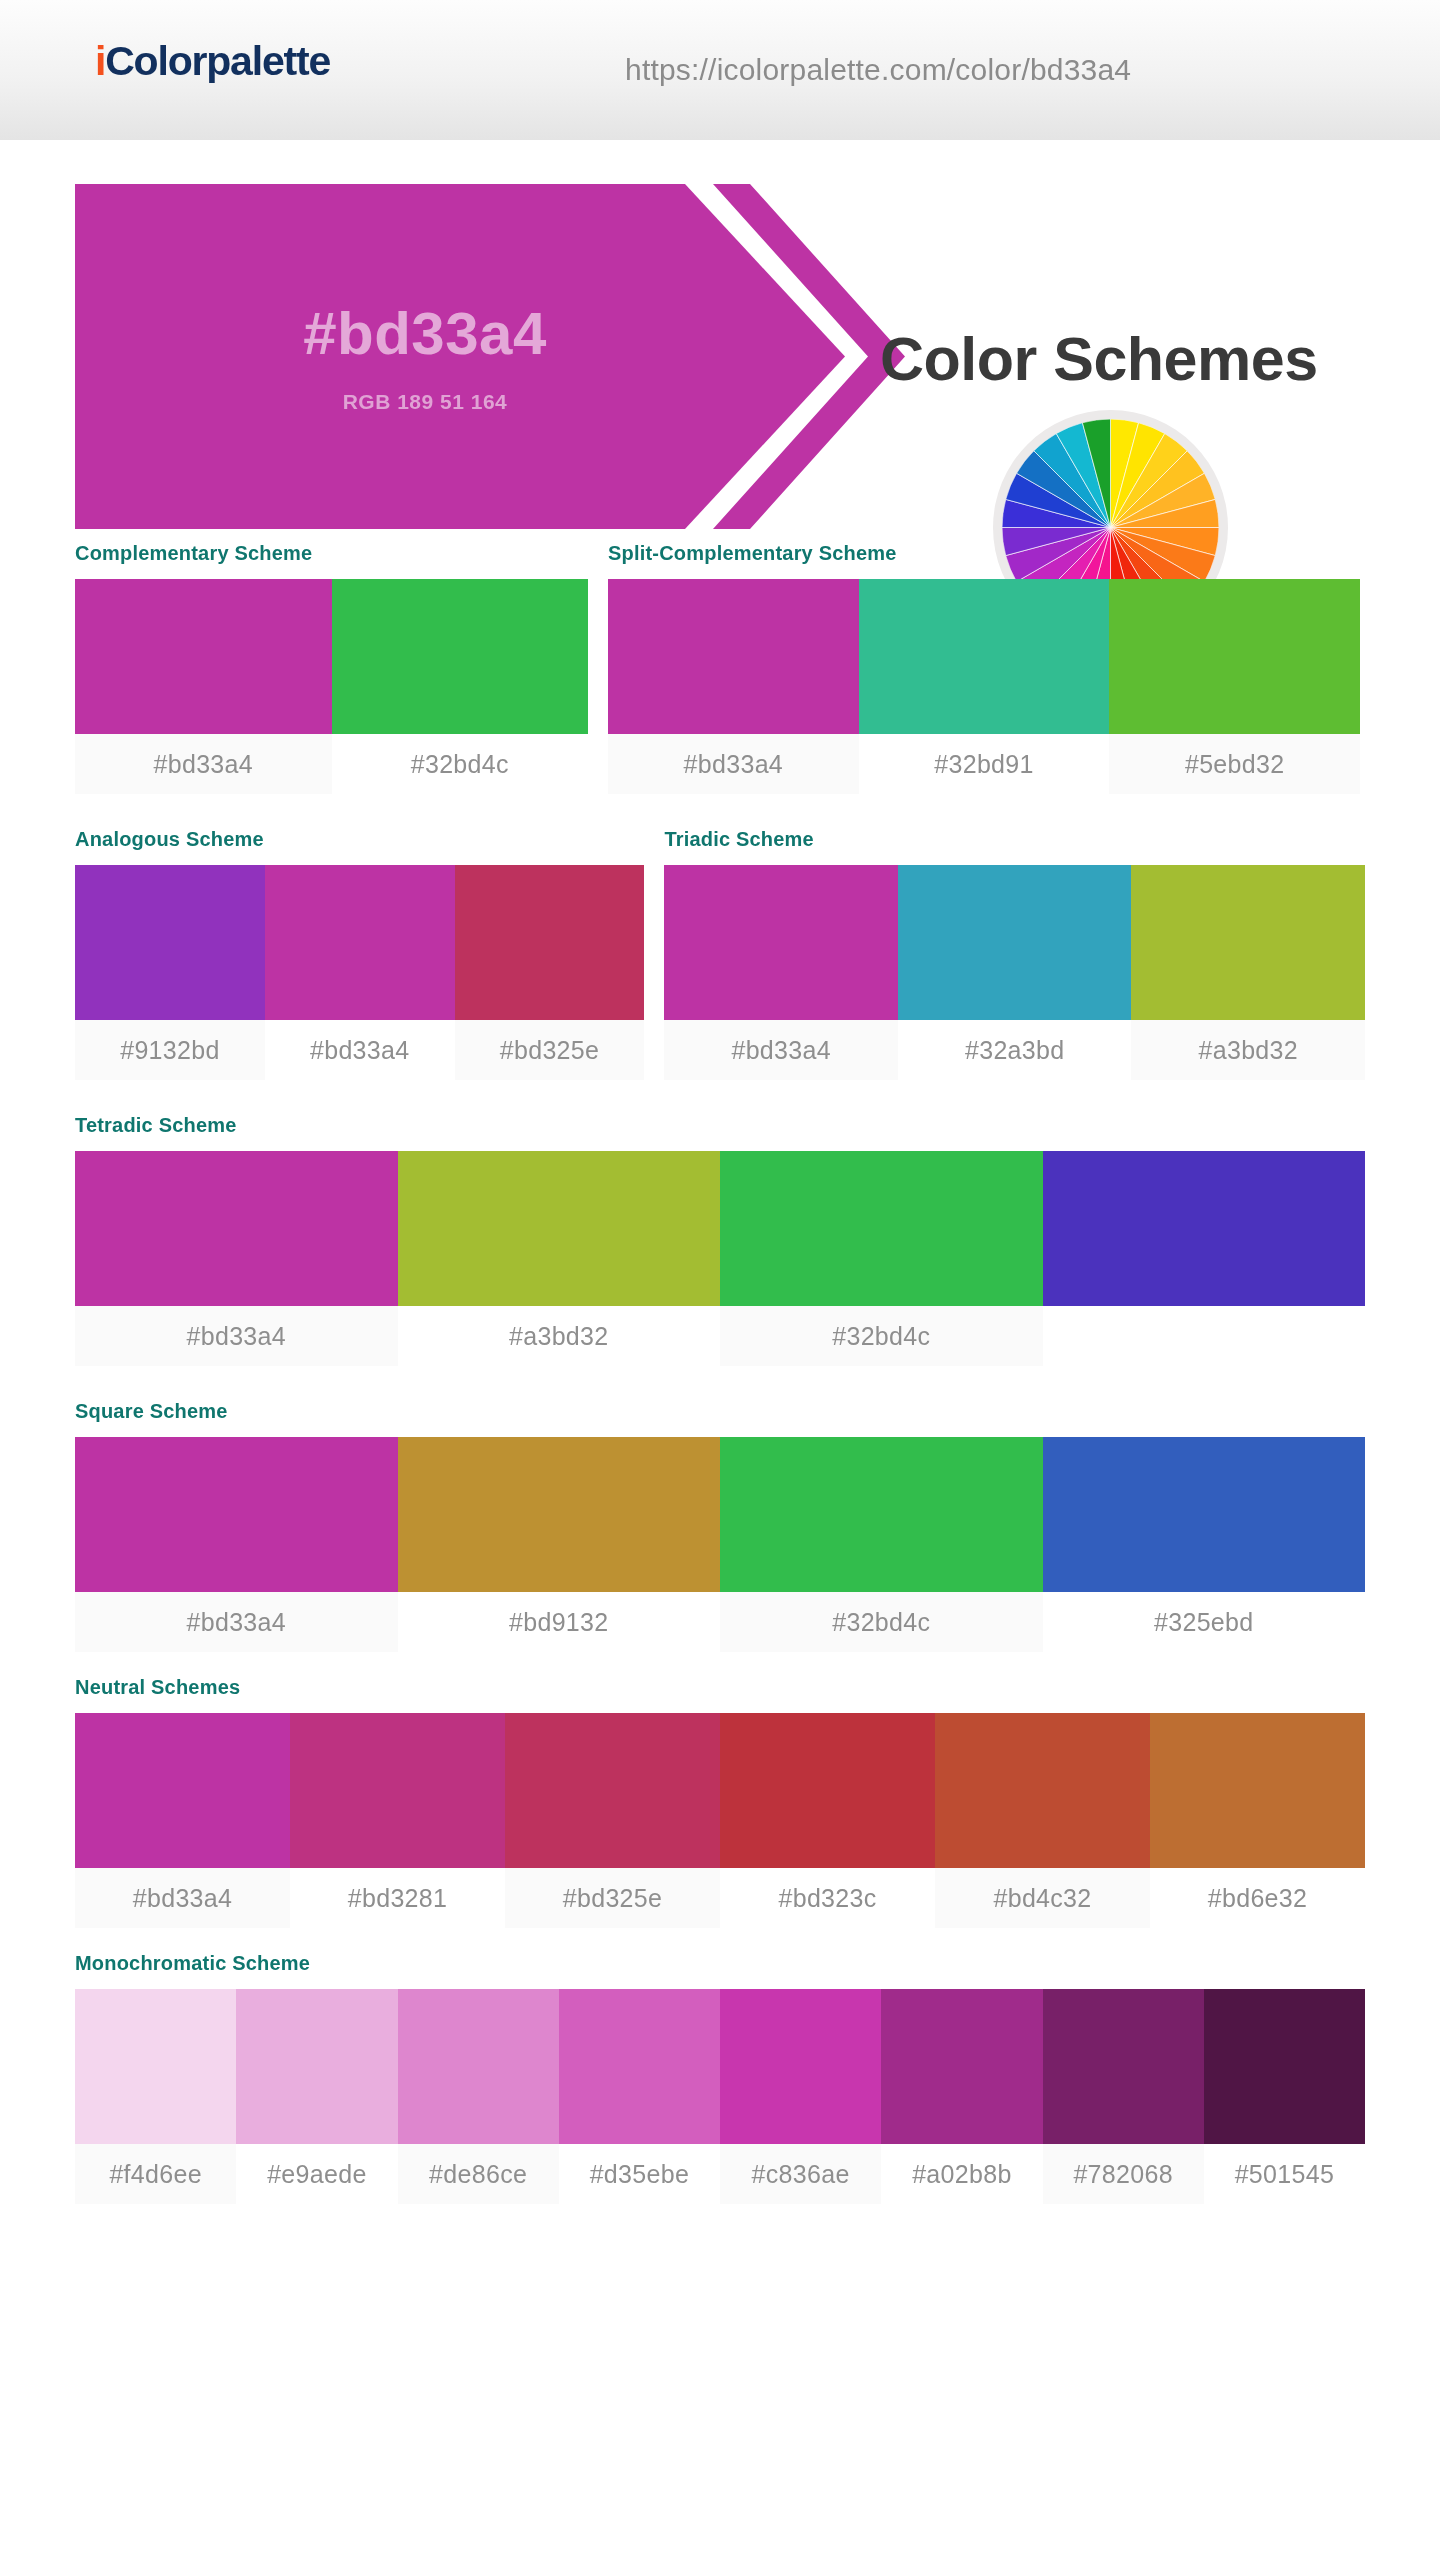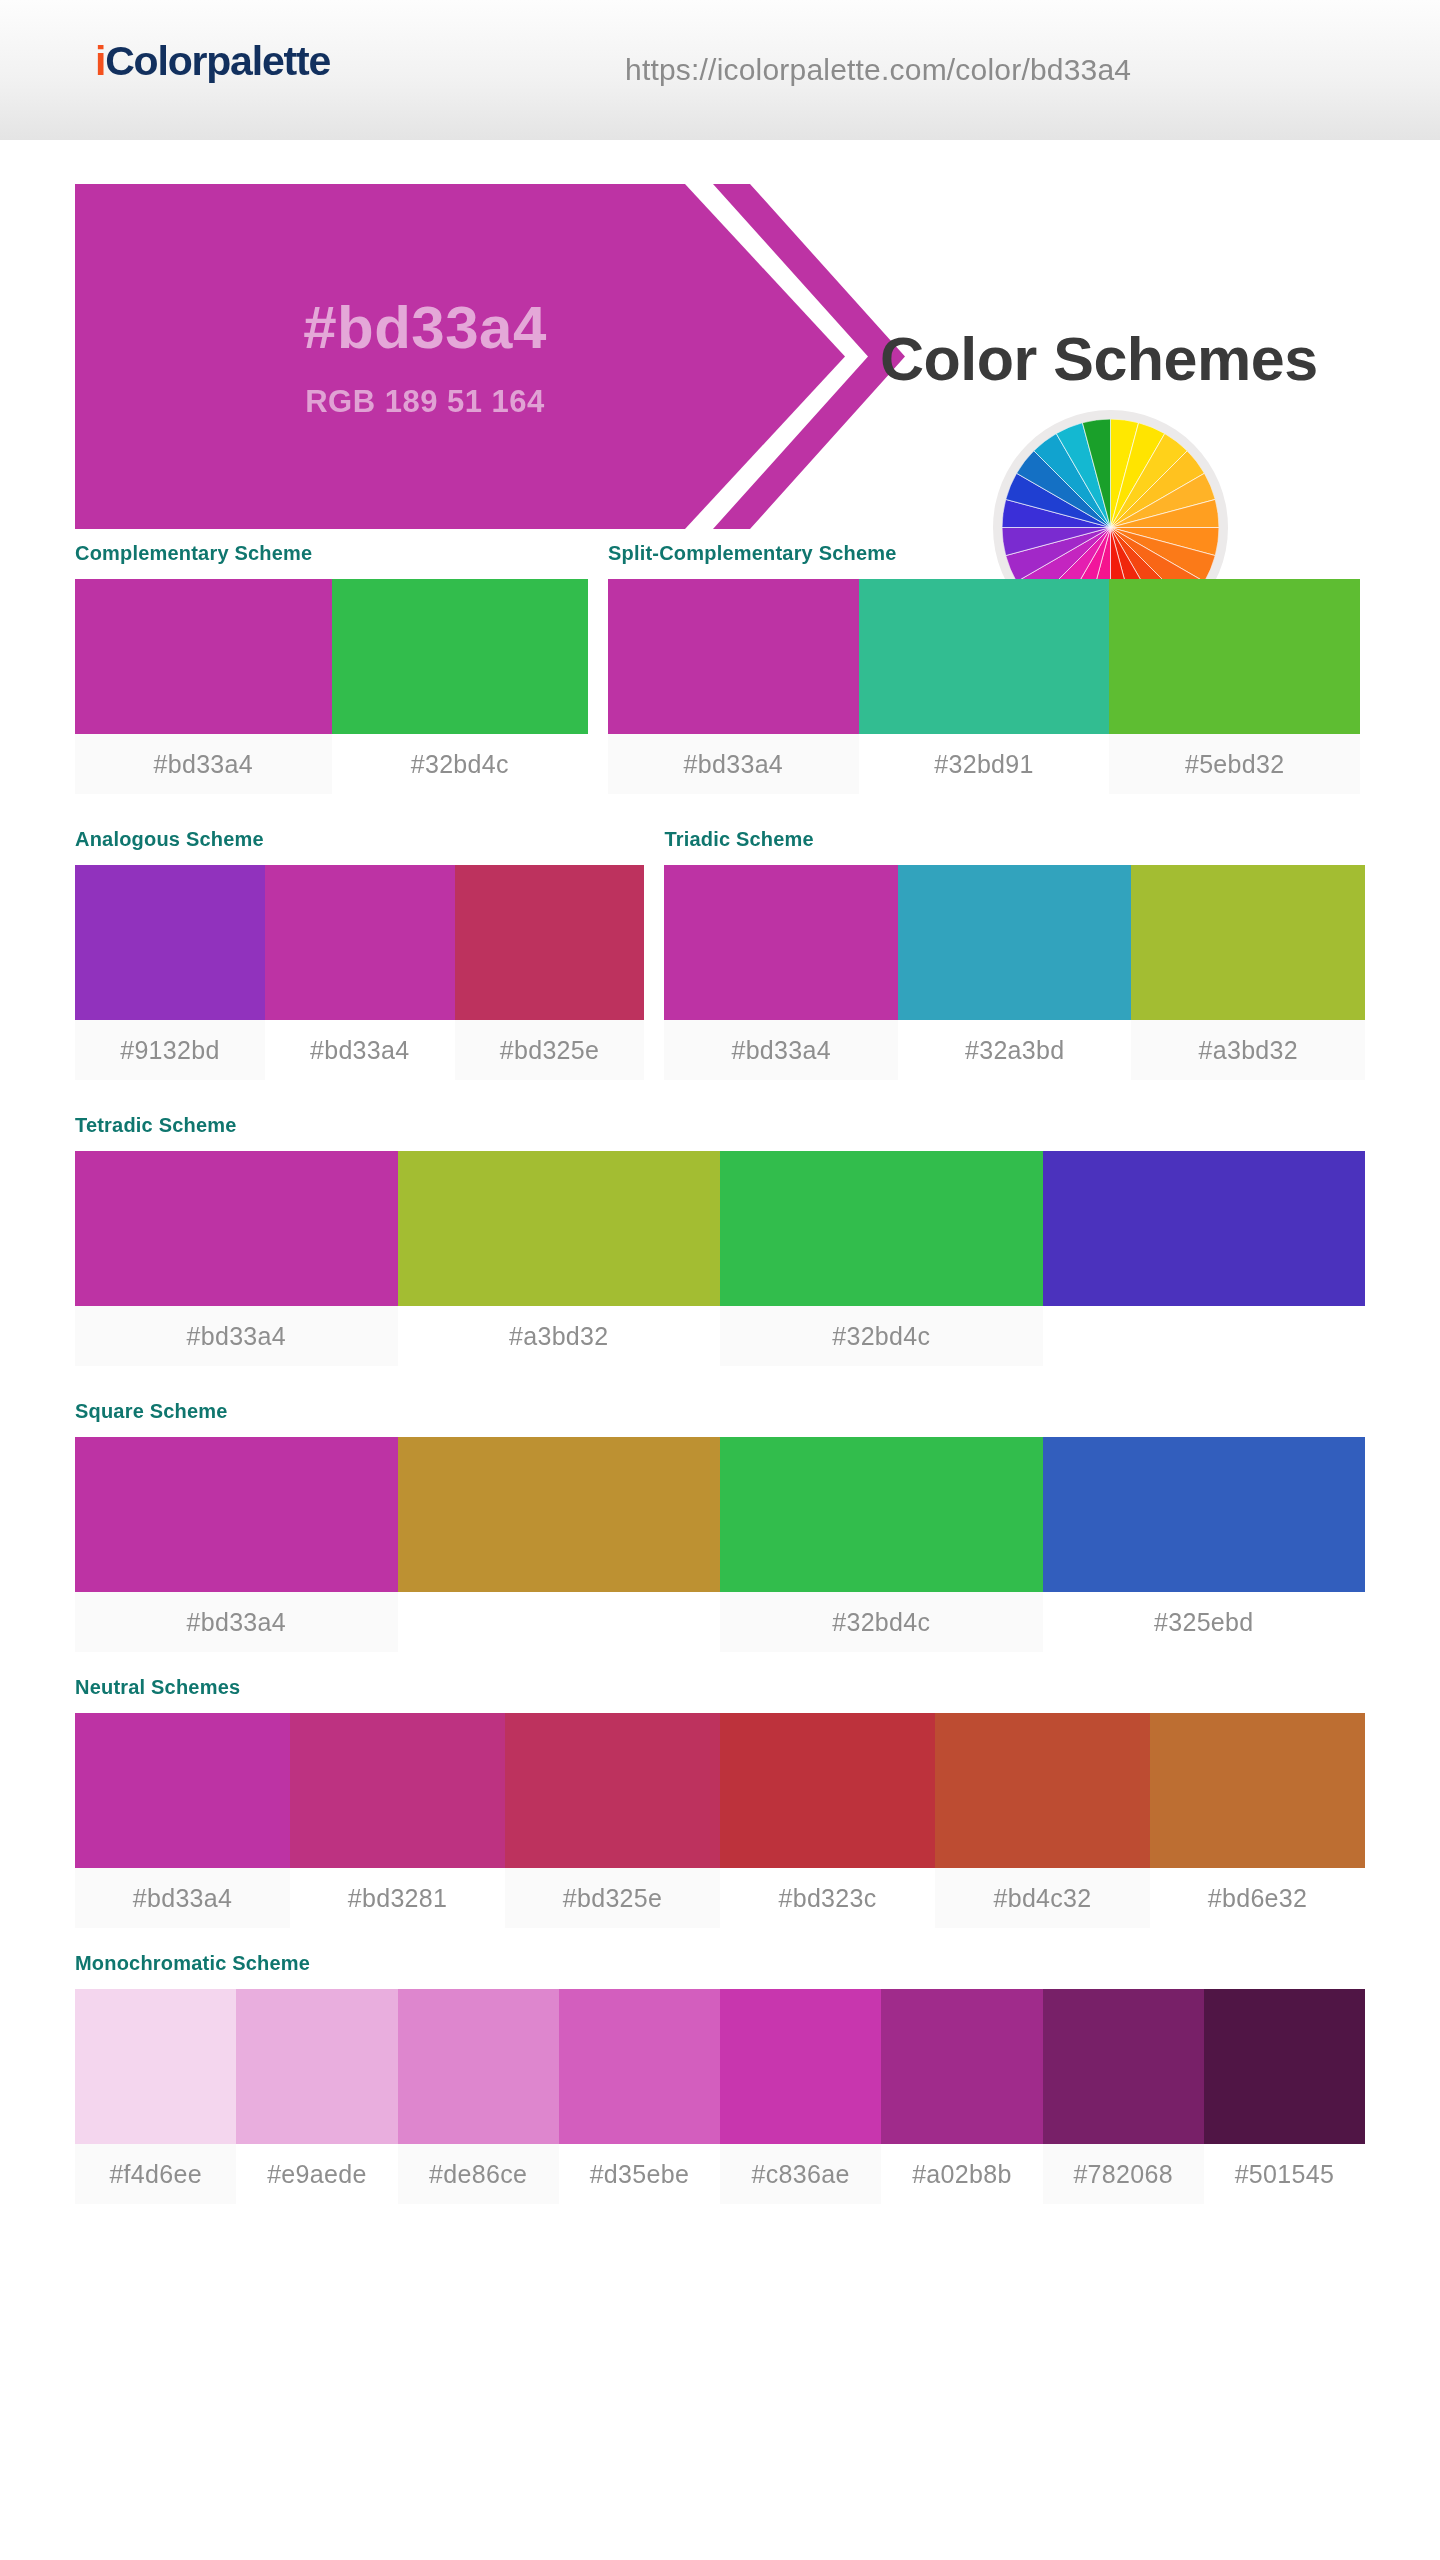--- a/index.html
+++ b/index.html
@@ -43,21 +43,21 @@
     display: flex; flex-direction: column;
     align-items: center; justify-content: center;
     pointer-events: none;
   }
   .hero-hex {
     font-size: 60px; font-weight: bold;
     color: #e4a8d8; letter-spacing: 0.5px;
   }
   .hero-rgb {
     margin-top: 22px;
-    font-size: 31px; font-weight: bold;
+    font-size: 21px; font-weight: bold;
     color: #e0a2d4; letter-spacing: 0.5px;
   }
   .schemes-title {
     position: absolute; left: 880px; top: 182px;
     font-size: 61px; font-weight: 900; color: #3a3a3a;
     letter-spacing: -0.5px; white-space: nowrap;
   }
   .wheel-wrap {
     position: absolute; left: 993px; top: 268px;
     width: 235px; height: 235px;
@@ -263,20 +263,21 @@
 
   <div class="block block-full">
     <div class="scheme-title">Square Scheme</div>
     <div class="swatch-row">
         <div class="swatch-col">
           <div class="swatch" style="background: rgb(189, 51, 164);"></div>
           <div class="swatch-label">#bd33a4</div>
         </div>
         <div class="swatch-col">
           <div class="swatch" style="background: rgb(189, 145, 50);"></div>
+          <div class="swatch-label">#bd9132</div>
         </div>
         <div class="swatch-col">
           <div class="swatch" style="background: rgb(50, 189, 76);"></div>
           <div class="swatch-label">#32bd4c</div>
         </div>
         <div class="swatch-col">
           <div class="swatch" style="background: rgb(50, 94, 189);"></div>
           <div class="swatch-label">#325ebd</div>
         </div>
       </div>

